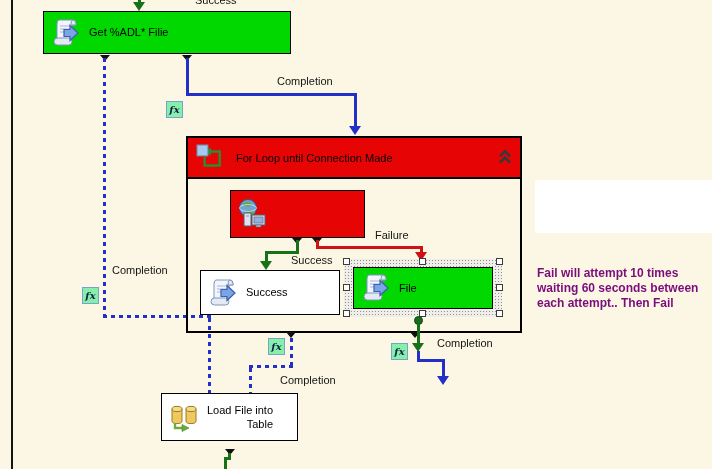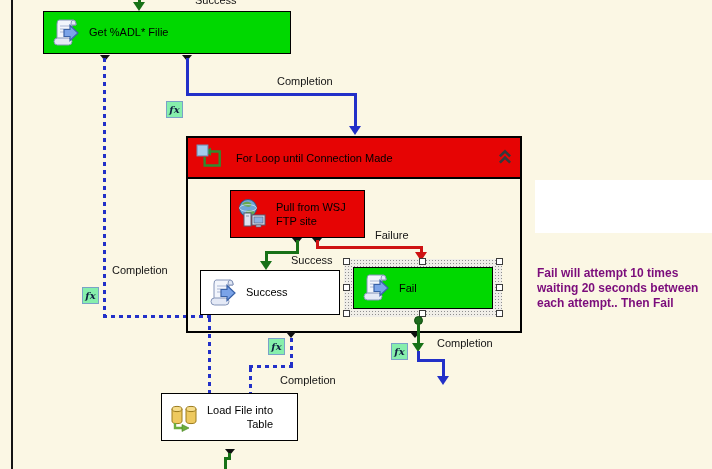--- a/index.html
+++ b/index.html
@@ -160,22 +160,20 @@
         </span>
     </div>
   </div>
 
   <div class="task red-task" id="pull-box">
     <span class="ticon">
         <svg>
           <use href="#i-ftp"></use>
         </svg>
       </span>
-    <span class="tlabel">Pull from WSJ
-FTP site</span>
   </div>
   <div class="anchor" style="left:292px;top:238px"></div>
   <div class="anchor" style="left:312px;top:238px"></div>
 
   <div class="seg s-green" style="left:296px;top:240px;width:3px;height:14px"></div>
   <div class="seg s-green" style="left:266px;top:251px;width:33px;height:3px"></div>
   <div class="seg s-green" style="left:265px;top:251px;width:3px;height:11px"></div>
   <div class="arr a-green" style="left:260px;top:261px"></div>
   <div class="clabel" style="left:291px;top:254px">Success</div>
 
@@ -194,21 +192,21 @@
     <span class="tlabel">Success</span>
   </div>
 
   <div id="fail-frame">
     <div class="task green-task" id="fail-box">
       <span class="ticon">
           <svg>
             <use href="#i-script"></use>
           </svg>
         </span>
-      <span class="tlabel">Fail</span>
+      <span class="tlabel">File</span>
     </div>
     <div class="handle" style="left:-1px;top:-1px"></div>
     <div class="handle" style="left:75px;top:-1px"></div>
     <div class="handle" style="left:152px;top:-1px"></div>
     <div class="handle" style="left:-1px;top:25px"></div>
     <div class="handle" style="left:152px;top:25px"></div>
     <div class="handle" style="left:-1px;top:51px"></div>
     <div class="handle" style="left:75px;top:51px"></div>
     <div class="handle" style="left:152px;top:51px"></div>
   </div>
@@ -243,15 +241,15 @@
     <span class="tlabel">Load File into
 Table</span>
   </div>
   <div class="anchor" style="left:225px;top:449px"></div>
   <div class="seg s-green" style="left:228px;top:453px;width:3px;height:7px"></div>
   <div class="seg s-green" style="left:224px;top:457px;width:7px;height:3px"></div>
   <div class="seg s-green" style="left:224px;top:458px;width:3px;height:11px"></div>
 
   <div id="annotation-box"></div>
   <div id="note">Fail will attempt 10 times
-waiting 20 seconds between
+waiting 60 seconds between
 each attempt.. Then Fail</div>
 </div>
 
 </body></html>

